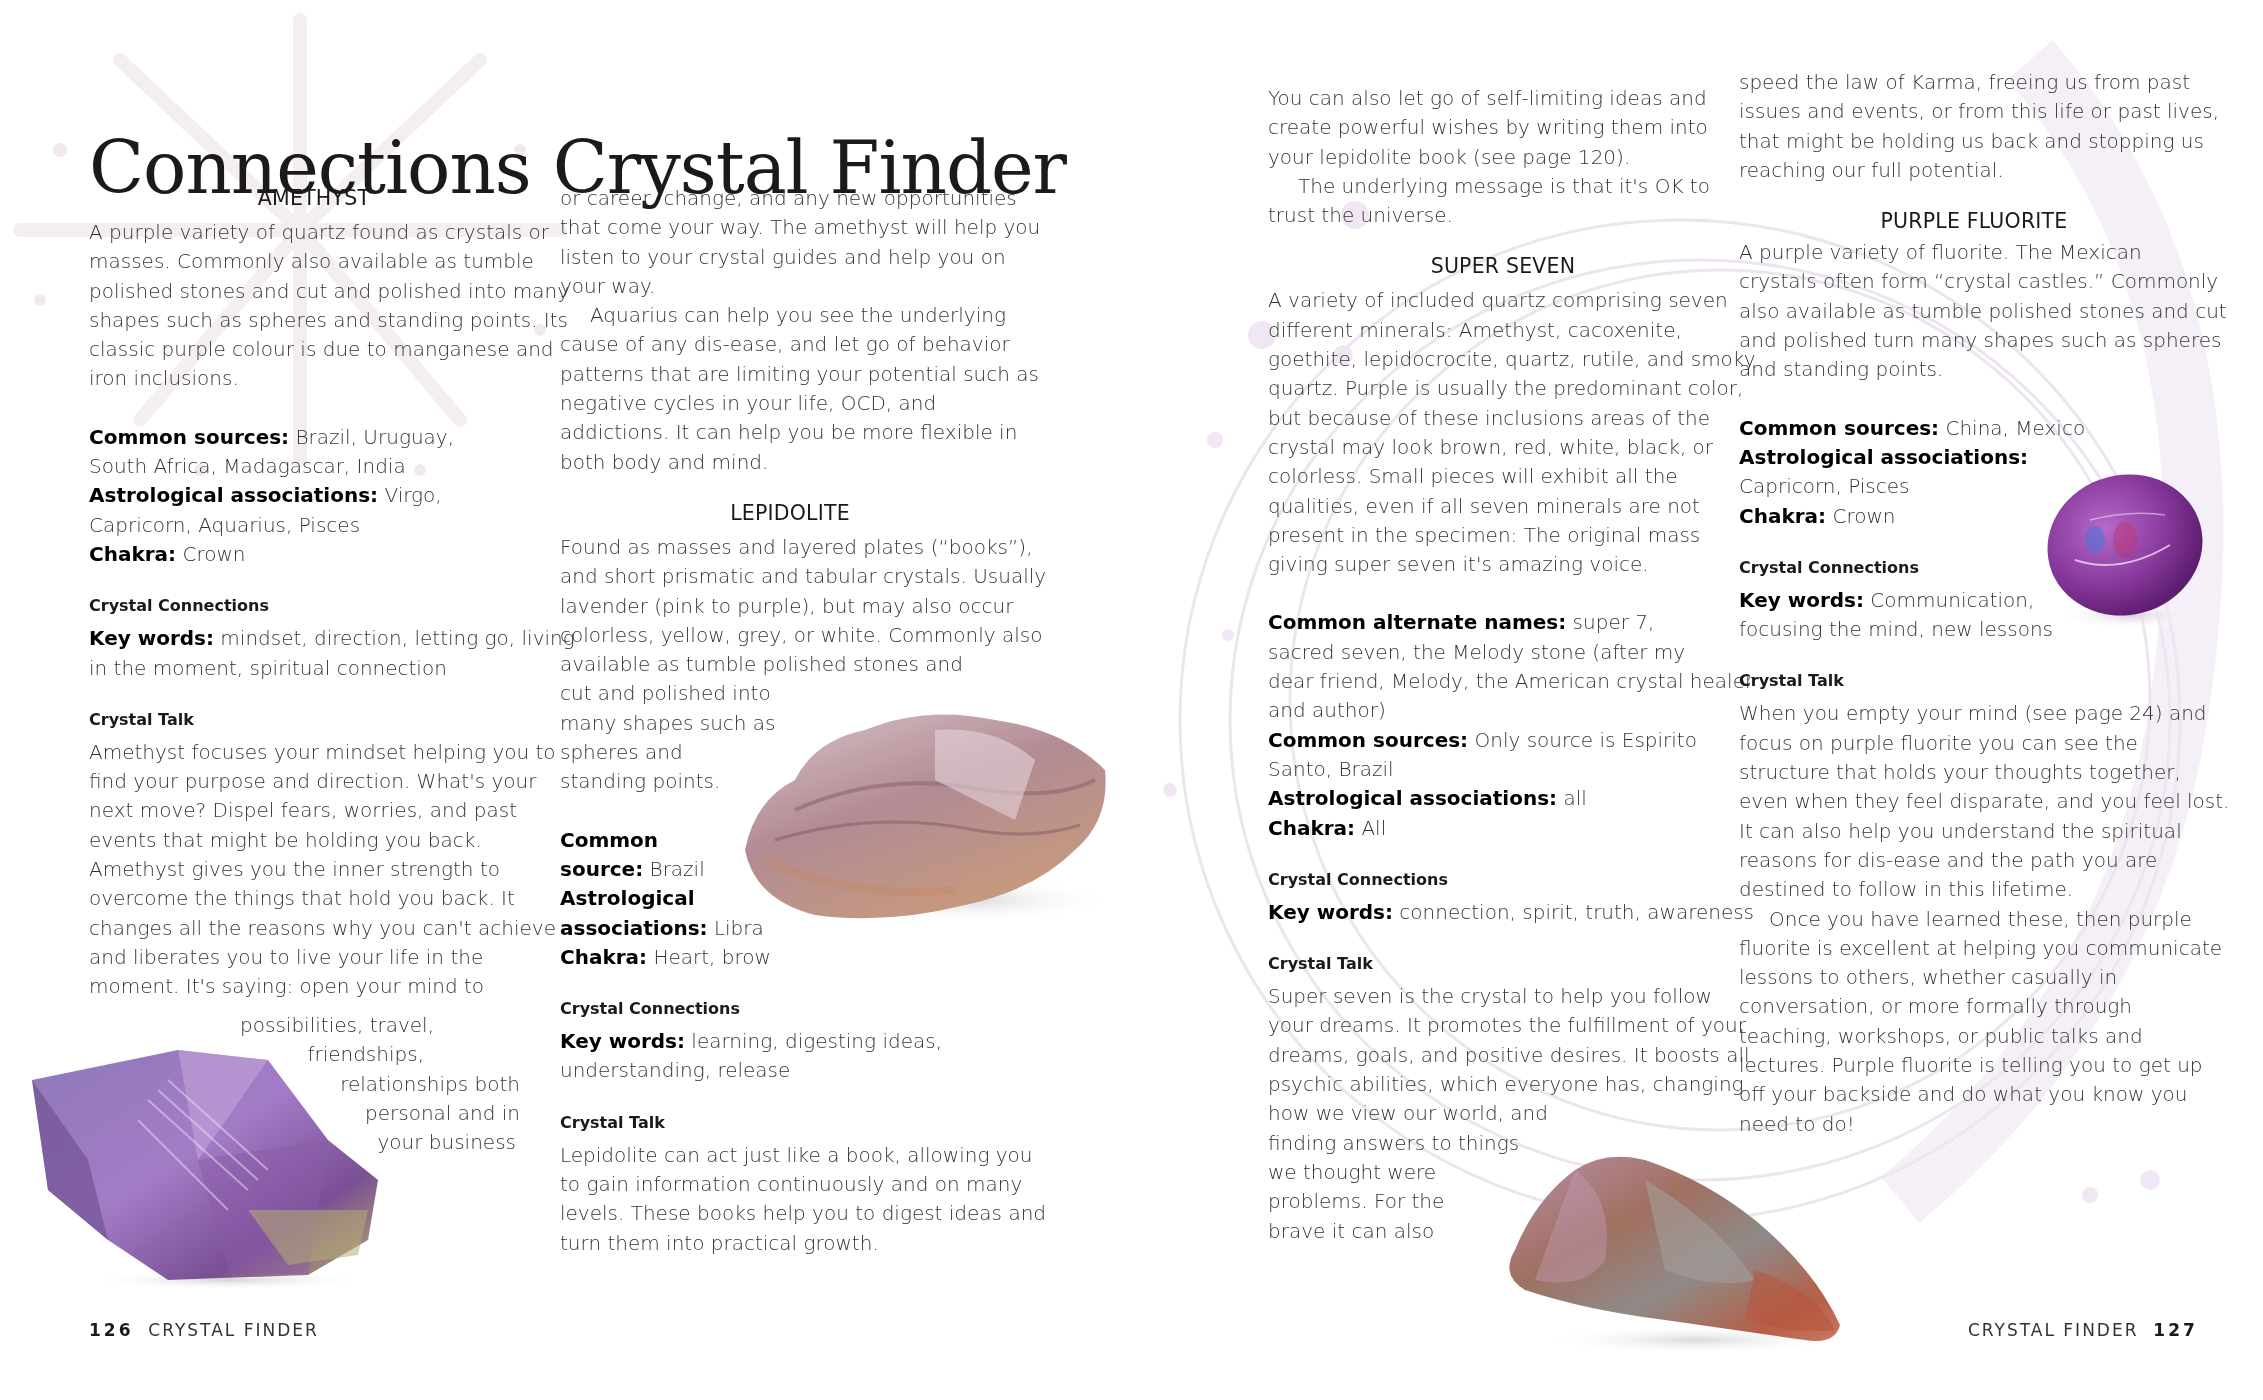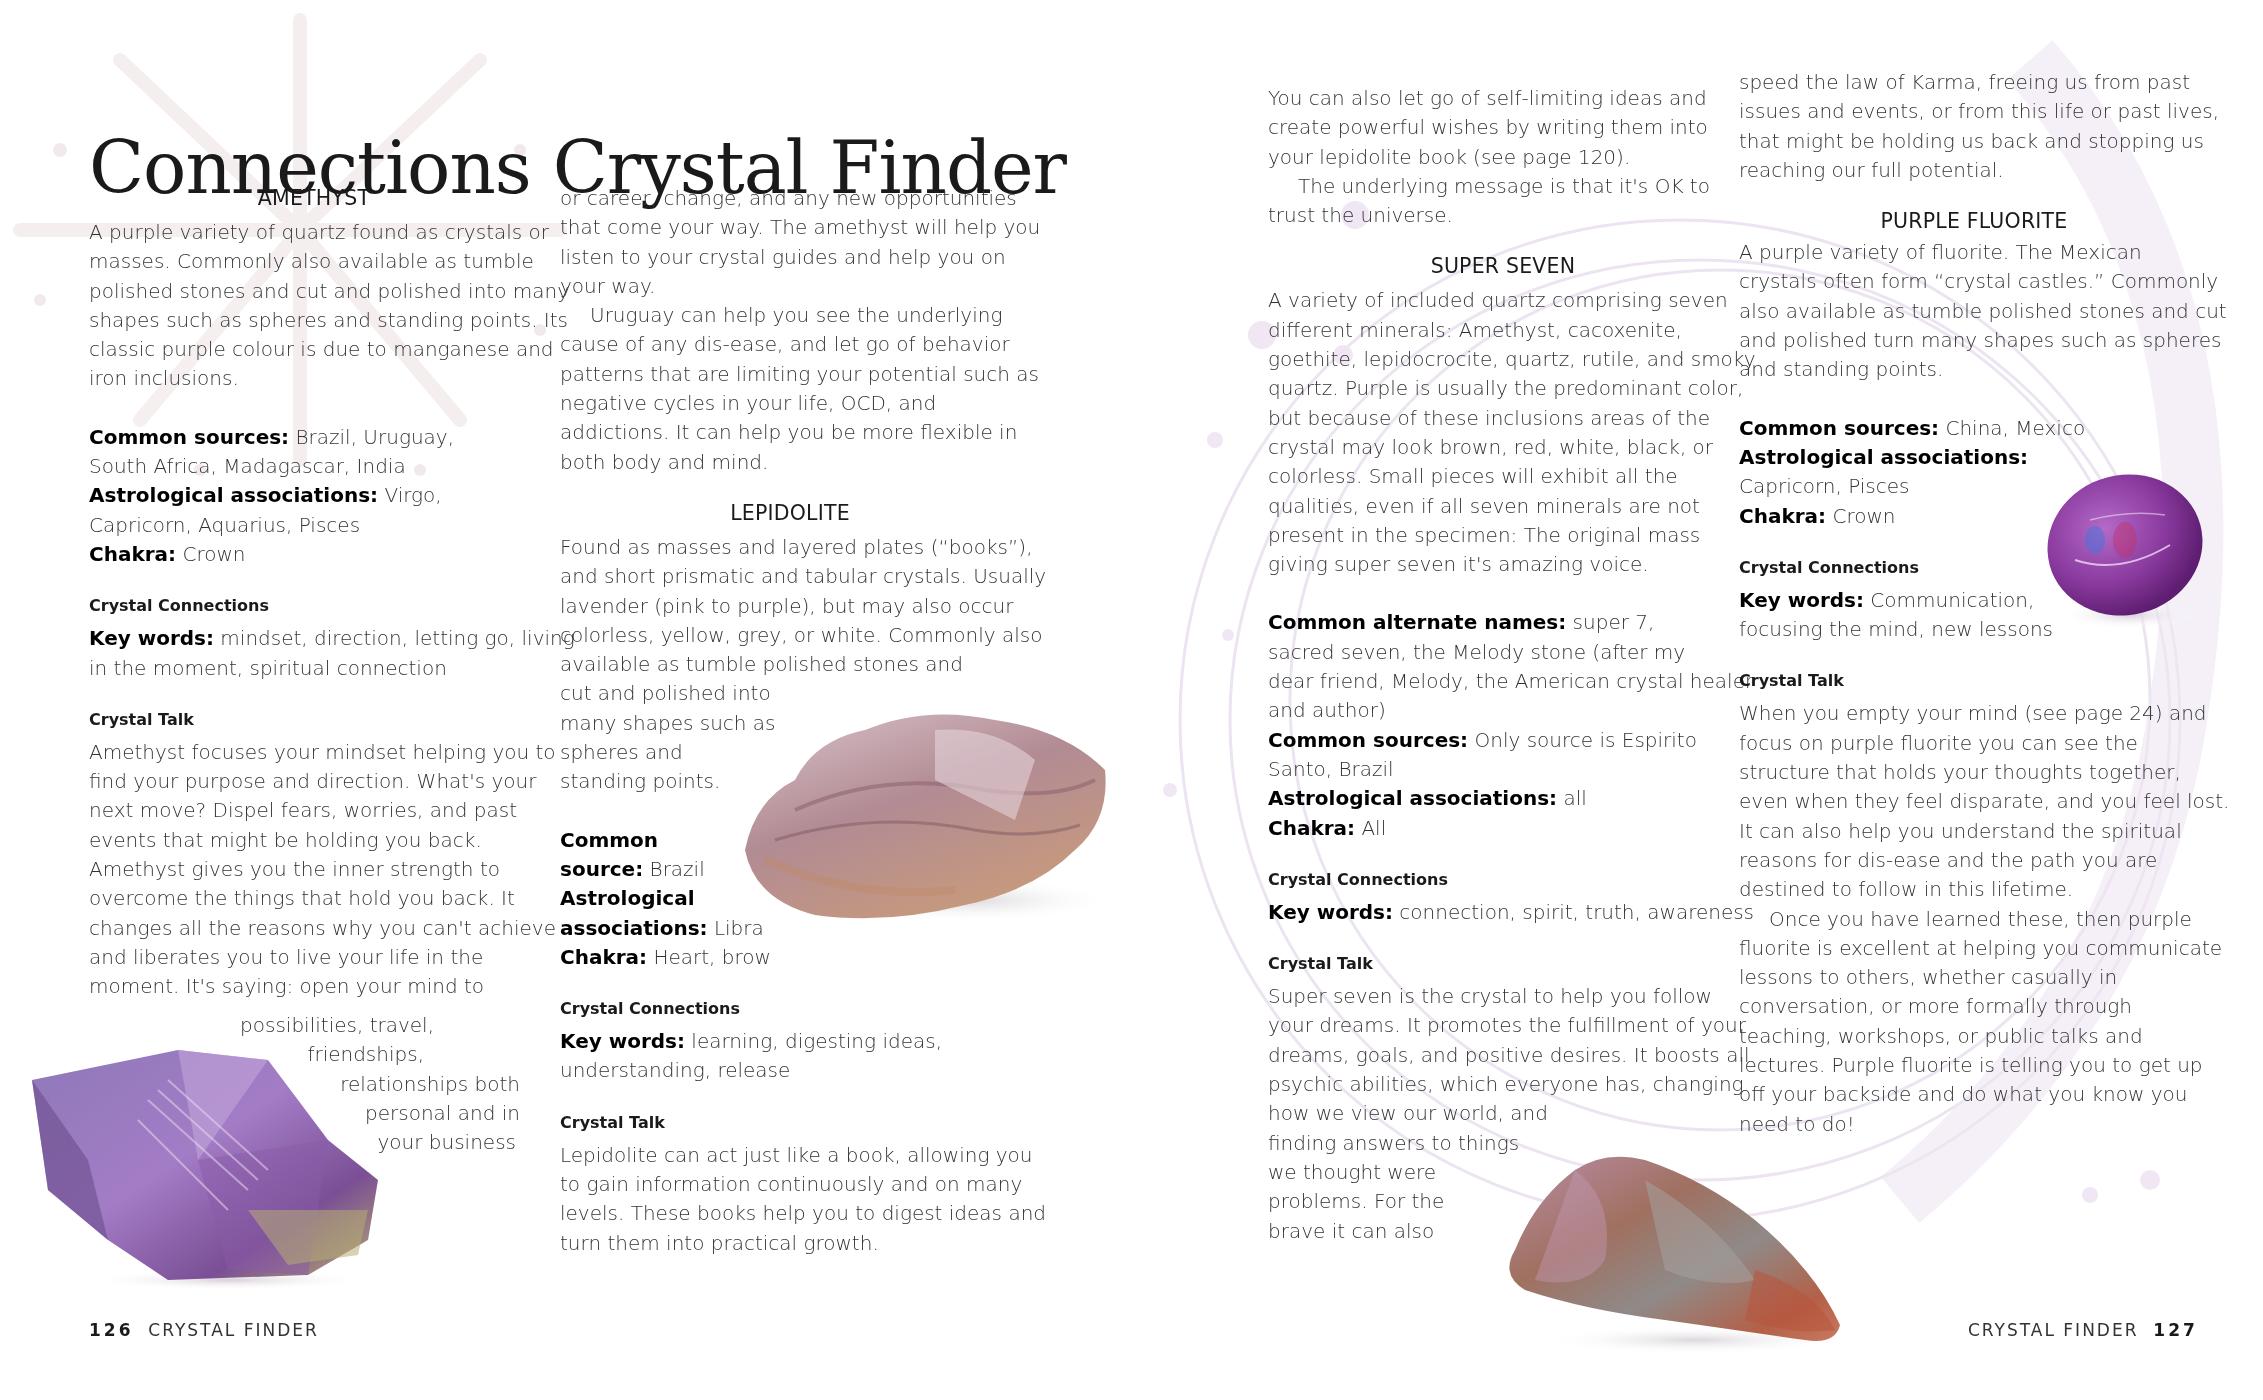--- a/index.html
+++ b/index.html
@@ -142,21 +142,21 @@
       <line x1="110" y1="80" x2="200" y2="170"></line>
   </g>
 </svg>
 
 <div class="col" style="left:560px; top:184px; width:460px;">
   <p>
     <span class="line">or career, change, and any new opportunities</span>
     <span class="line">that come your way. The amethyst will help you</span>
     <span class="line">listen to your crystal guides and help you on</span>
     <span class="line">your way.</span>
-    <span class="line ind">Uruguay can help you see the underlying</span>
+    <span class="line ind">Aquarius can help you see the underlying</span>
     <span class="line">cause of any dis-ease, and let go of behavior</span>
     <span class="line">patterns that are limiting your potential such as</span>
     <span class="line">negative cycles in your life, OCD, and</span>
     <span class="line">addictions. It can help you be more flexible in</span>
     <span class="line">both body and mind.</span>
   </p>
   <div class="gap-s"></div>
   <h2 class="h-stone">LEPIDOLITE</h2>
   <div style="height:5px"></div>
   <p>

